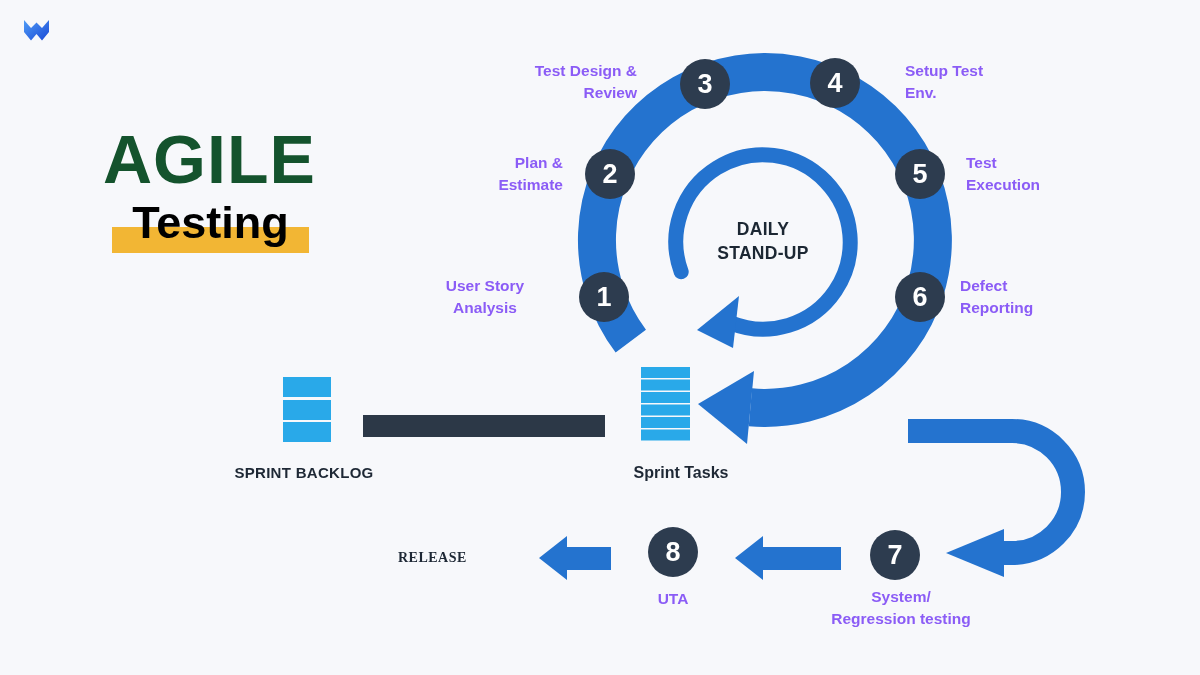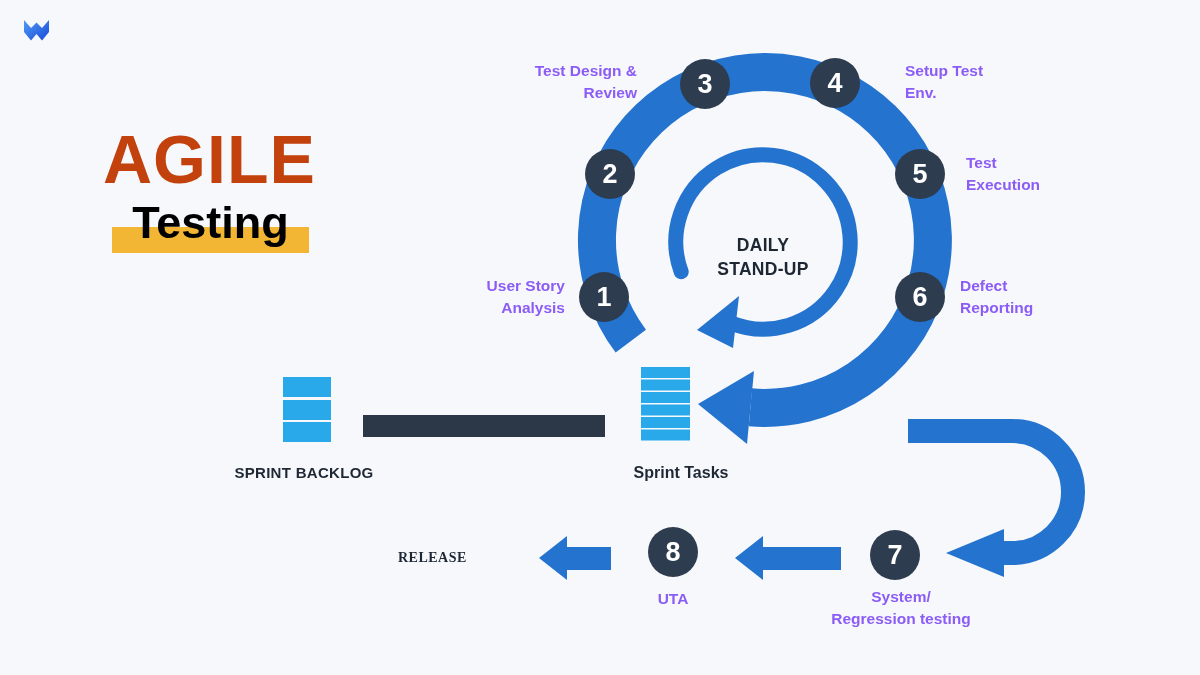--- a/index.html
+++ b/index.html
@@ -8,21 +8,21 @@
     background:#F7F8FB;
     font-family:"Liberation Sans", sans-serif;
     overflow:hidden;
   }
   .stage { position:relative; width:1200px; height:675px; }
   svg.layer { position:absolute; left:0; top:0; }
 
   
   .title-agile {
     position:absolute; left:103px; top:120px;
-    font-size:68px; font-weight:800; color:#c2410c; letter-spacing:1px;
+    font-size:68px; font-weight:800; color:#14532d; letter-spacing:1px;
   }
   .title-highlight {
     position:absolute; left:112px; top:227px; width:197px; height:26px;
     background:#F2B634;
   }
   .title-testing {
     position:absolute; left:112px; top:197px; width:197px; text-align:center;
     font-size:45px; font-weight:600; color:#000000;
   }
 
@@ -36,21 +36,21 @@
 
   
   .step-label {
     position:absolute; font-size:15.5px; font-weight:bold; color:#8b5cf6;
     line-height:22px; white-space:pre-line;
   }
 
   .center-label {
     position:absolute; left:683px; top:217px; width:160px; text-align:center;
     font-size:17.5px; font-weight:bold; color:#1C2733; line-height:24px;
-    white-space:pre-line; letter-spacing:.3px;margin-top:16px;
+    white-space:pre-line; letter-spacing:.3px;
   }
 
   .artifact-label {
     position:absolute; font-weight:bold; color:#1E2835;
   }
   .lbl-backlog { left:204px; top:464px; width:200px; text-align:center; font-size:15px; letter-spacing:.3px; }
   .lbl-tasks   { left:581px; top:464px; width:200px; text-align:center; font-size:16px; }
   .lbl-release { left:398px; top:550px; width:130px; text-align:left; font-size:14px; letter-spacing:.5px;font-family:Liberation Serif, serif; }
 </style>
 </head>
@@ -110,22 +110,24 @@
 
   <div class="step-circle" style="left:579px; top:272px;">1</div>
   <div class="step-circle" style="left:585px; top:149px;">2</div>
   <div class="step-circle" style="left:680px; top:59px;">3</div>
   <div class="step-circle" style="left:810px; top:58px;">4</div>
   <div class="step-circle" style="left:895px; top:149px;">5</div>
   <div class="step-circle" style="left:895px; top:272px;">6</div>
   <div class="step-circle" style="left:870px; top:530px;">7</div>
   <div class="step-circle" style="left:648px; top:527px;">8</div>
 
-  <div class="step-label" style="left:405px; top:275px; width:160px; text-align:right;">User Story
+  <div class="step-label" style="left:405px; top:275px; width:160px; text-align:center;">User Story
 Analysis</div>
+  <div class="step-label" style="left:403px; top:152px; width:160px; text-align:right;">Plan &amp;
+Estimate</div>
   <div class="step-label" style="left:477px; top:60px;  width:160px; text-align:right;">Test Design &amp;
 Review</div>
   <div class="step-label" style="left:881px; top:60px;  width:160px; text-align:left;margin-left:24px;">Setup Test
 Env.</div>
   <div class="step-label" style="left:966px; top:152px; width:160px; text-align:left;">Test
 Execution</div>
   <div class="step-label" style="left:960px; top:275px; width:160px; text-align:left;">Defect
 Reporting</div>
   <div class="step-label" style="left:791px; top:586px; width:220px; text-align:center;">System/
 Regression testing</div>

